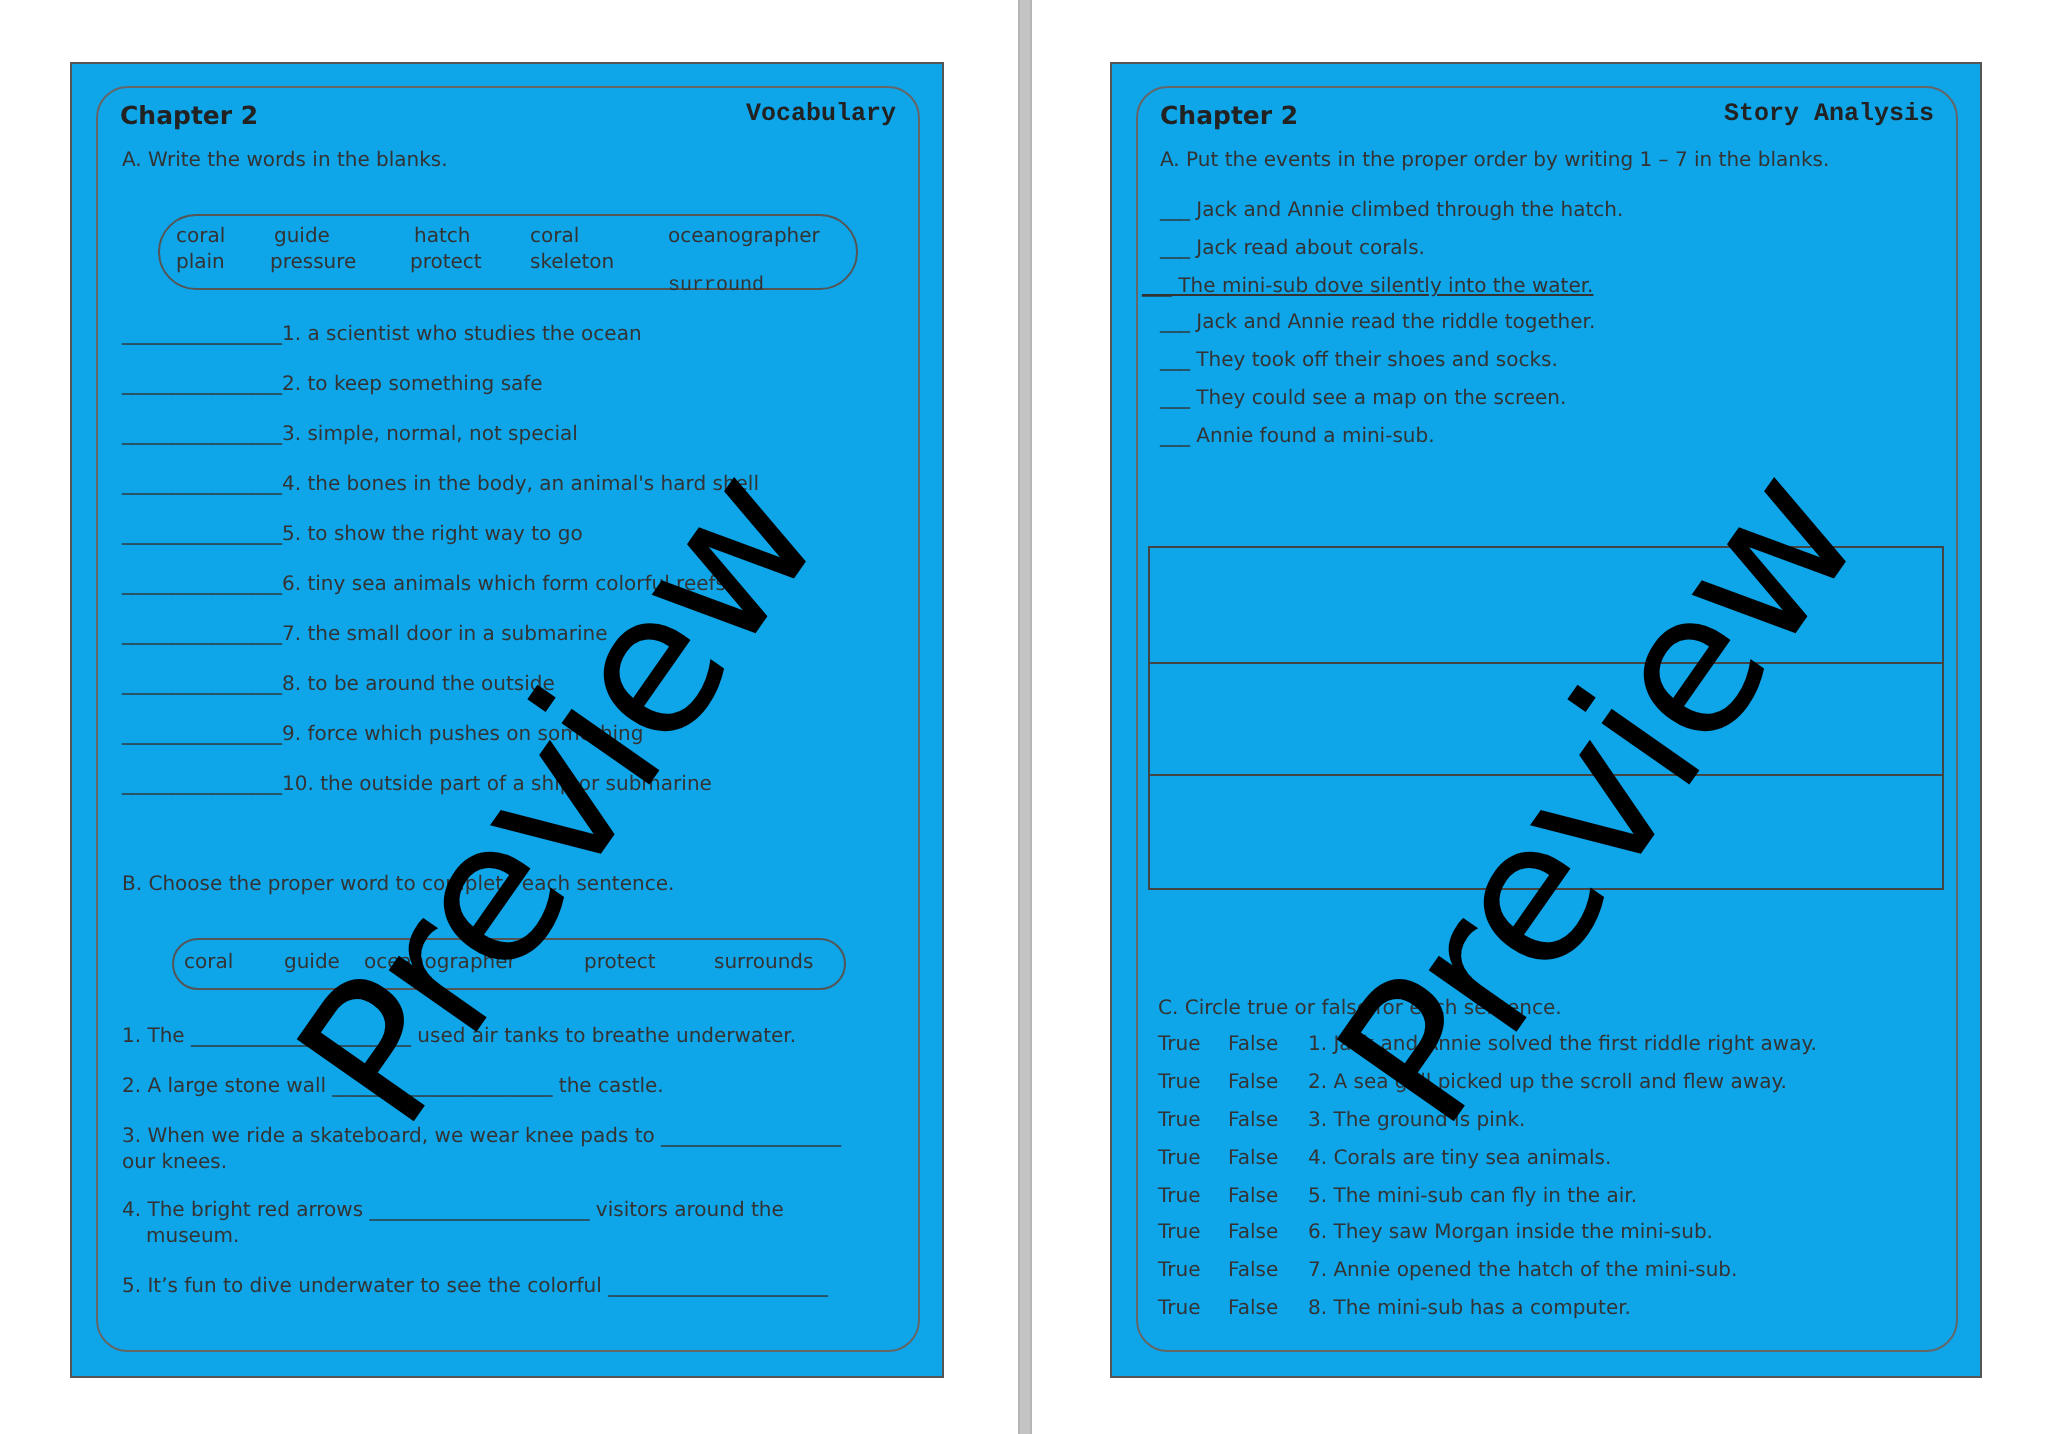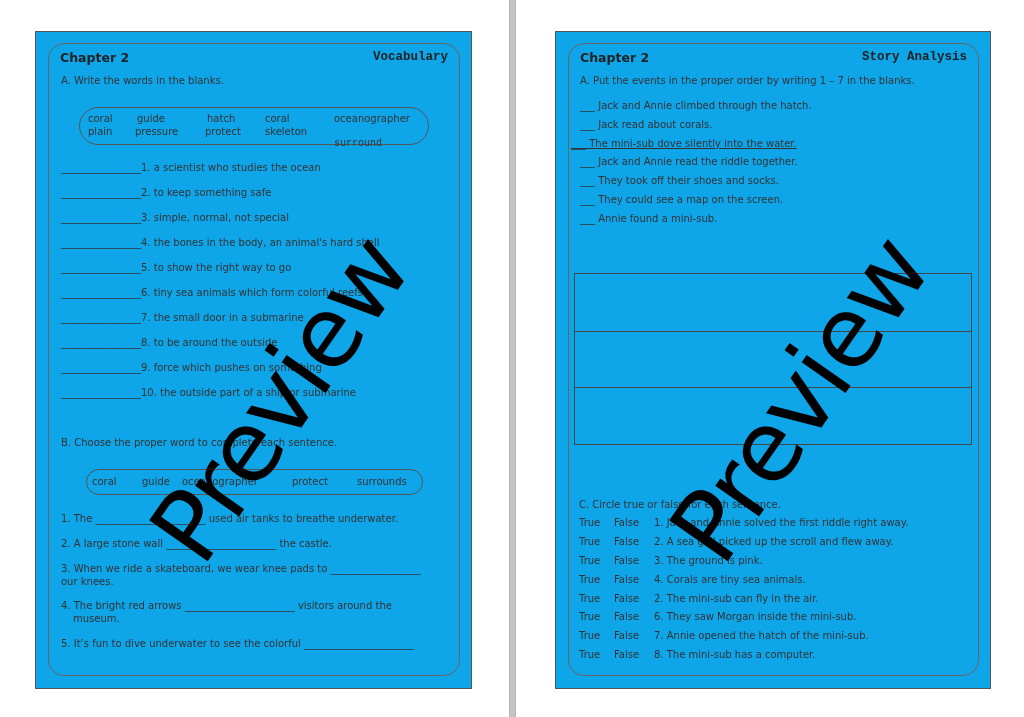--- a/index.html
+++ b/index.html
@@ -125,21 +125,21 @@
     <div class="txt" style="left:11px;top:512px;">True</div>
     <div class="txt" style="left:46px;top:512px;">False</div>
     <div class="txt" style="left:86px;top:512px;">3. The ground is pink.</div>
 
     <div class="txt" style="left:11px;top:531px;">True</div>
     <div class="txt" style="left:46px;top:531px;">False</div>
     <div class="txt" style="left:86px;top:531px;">4. Corals are tiny sea animals.</div>
 
     <div class="txt" style="left:11px;top:550px;">True</div>
     <div class="txt" style="left:46px;top:550px;">False</div>
-    <div class="txt" style="left:86px;top:550px;">2. The mini-sub can fly in the air.</div>
+    <div class="txt" style="left:86px;top:550px;">5. The mini-sub can fly in the air.</div>
 
     <div class="txt" style="left:11px;top:568px;">True</div>
     <div class="txt" style="left:46px;top:568px;">False</div>
     <div class="txt" style="left:86px;top:568px;">6. They saw Morgan inside the mini-sub.</div>
 
     <div class="txt" style="left:11px;top:587px;">True</div>
     <div class="txt" style="left:46px;top:587px;">False</div>
     <div class="txt" style="left:86px;top:587px;">7. Annie opened the hatch of the mini-sub.</div>
 
     <div class="txt" style="left:11px;top:606px;">True</div>

